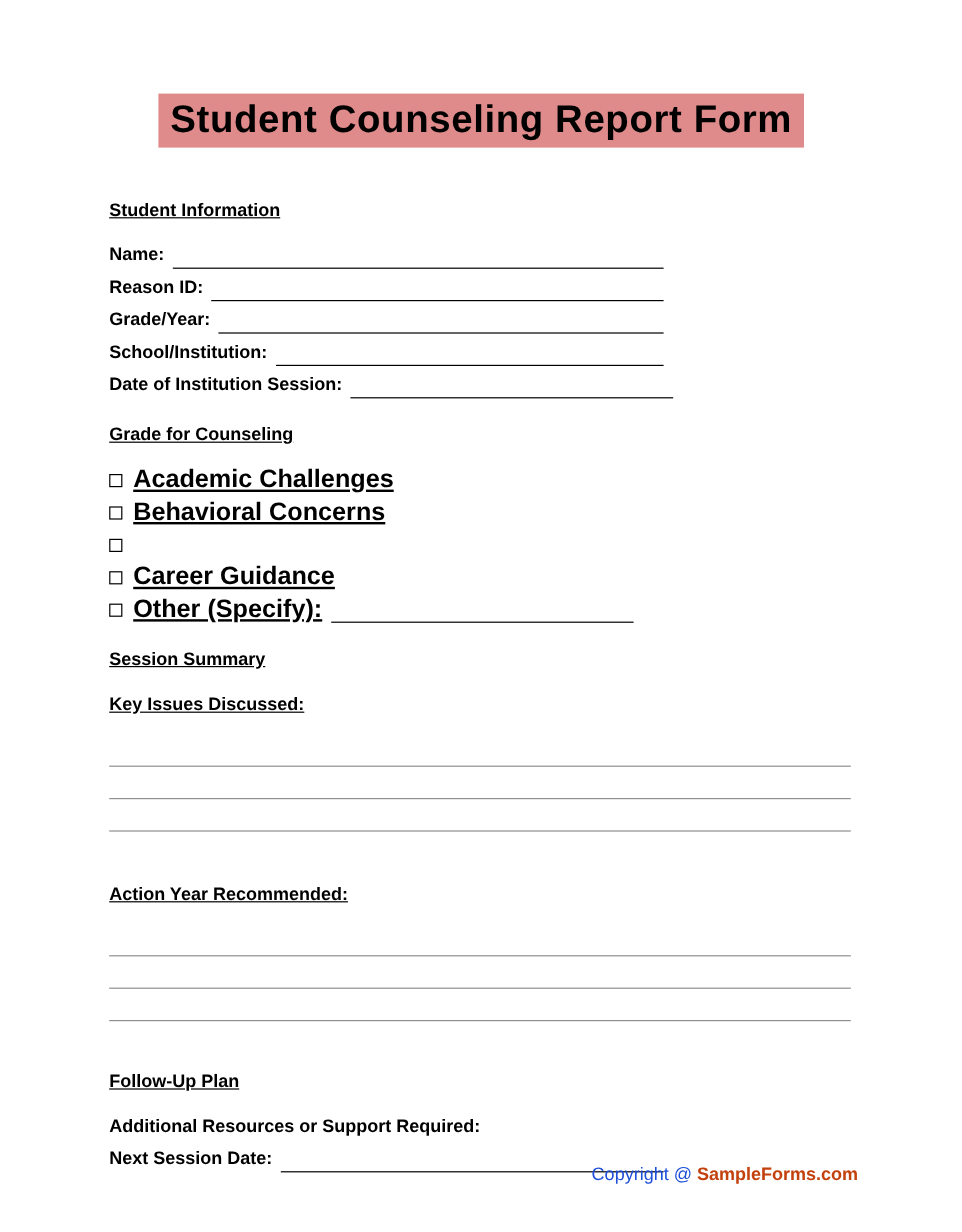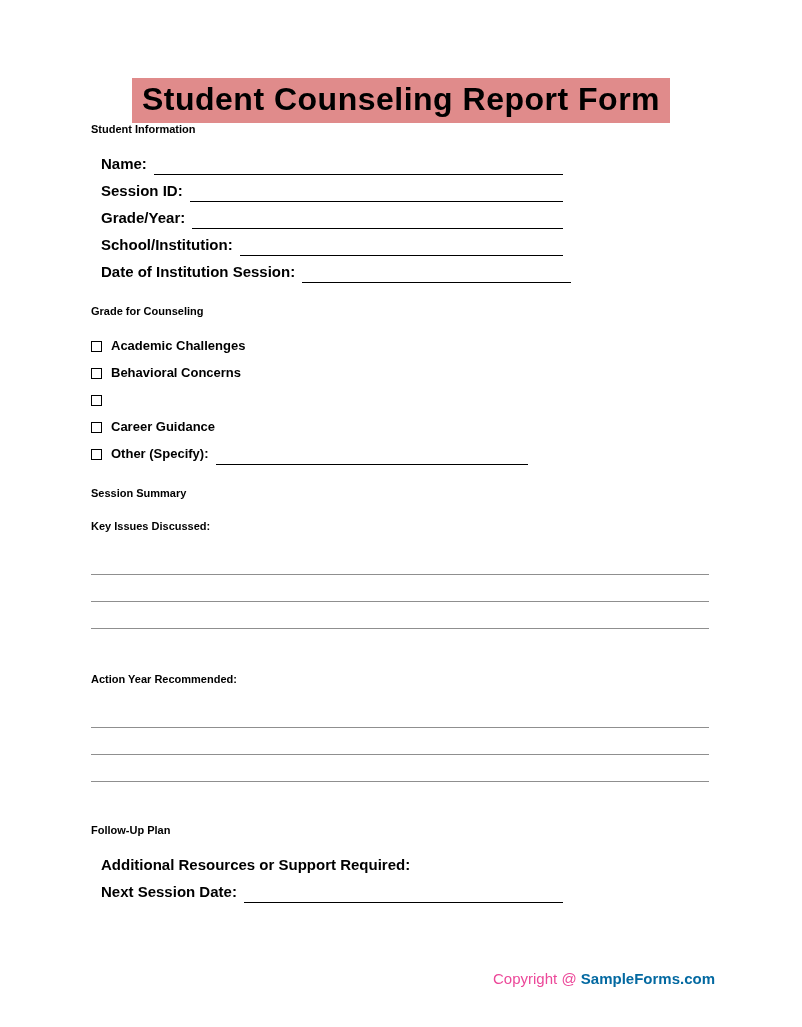--- a/index.html
+++ b/index.html
@@ -12,41 +12,42 @@
     position: relative;
   }
   .page {
     width: 802px;
     height: 1027px;
     padding: 78px 91px 0 91px;
     position: relative;
   }
   .title-wrap {
     text-align: center;
+    margin-bottom: 44px;
   }
   .page-title {
     display: inline-block;
     font-size: 32px;
     font-weight: bold;
     letter-spacing: 0.5px;
     padding: 3px 10px 5px 10px;
     background: #e08b8b;
   }
   .section-heading {
-    font-size: 11px;
+    font-size: 15px;
     font-weight: bold;
     margin-bottom: 13px;
+    text-decoration: underline;
   }
   .spacer-lg { height: 22px; }
   .field-row {
     display: flex;
     align-items: flex-end;
     width: 462px;
     height: 27px;
-    margin-left: 10px;
   }
   .field-label {
     font-size: 15px;
     font-weight: bold;
     white-space: nowrap;
     line-height: 22px;
   }
   .fill-line {
     flex: 1;
     border-bottom: 1.5px solid #000000;
@@ -62,43 +63,44 @@
   .checkbox-icon {
     width: 11px;
     height: 11px;
     border: 1.6px solid #000000;
     display: inline-block;
     margin-right: 9px;
     margin-bottom: 5px;
     flex: 0 0 auto;
   }
   .checkbox-label {
-    font-size: 13px;
+    font-size: 21px;
     font-weight: bold;
     white-space: nowrap;
     line-height: 22px;
+    text-decoration: underline;
   }
   .lines-block {
     margin-top: 16px;
     width: 618px;
   }
   .long-line {
     width: 100%;
     height: 27px;
     border-bottom: 1px solid #8f8f8f;
   }
   .footer {
     position: absolute;
     right: 87px;
     bottom: 40px;
     font-size: 15px;
     white-space: nowrap;
   }
   .footer-copy {
-    color: #ec4899;
+    color: #1d4ed8;
   }
   .footer-link {
     font-weight: bold;
     color: #2db3a2;
     text-decoration: none;
   }
 </style>
 </head>
 <body>
 
@@ -109,21 +111,21 @@
   </div>
 
   <div>
     <div class="section-heading">Student Information</div>
 
     <div class="field-row">
       <span class="field-label">Name:</span>
       <span class="fill-line"></span>
     </div>
     <div class="field-row">
-      <span class="field-label">Session ID:</span>
+      <span class="field-label">Reason ID:</span>
       <span class="fill-line"></span>
     </div>
     <div class="field-row">
       <span class="field-label">Grade/Year:</span>
       <span class="fill-line"></span>
     </div>
     <div class="field-row">
       <span class="field-label">School/Institution:</span>
       <span class="fill-line"></span>
     </div>
@@ -193,16 +195,16 @@
     </div>
 
     <div class="field-row" style="width:462px">
       <span class="field-label">Next Session Date:</span>
       <span class="fill-line"></span>
     </div>
   </div>
 
   <div class="footer">
     <span class="footer-copy">Copyright @ </span>
-    <a class="footer-link" href="#" style="color: #0369a1;">SampleForms.com</a>
+    <a class="footer-link" href="#" style="color: #c2410c;">SampleForms.com</a>
   </div>
 
 </div>
 
 </body></html>

